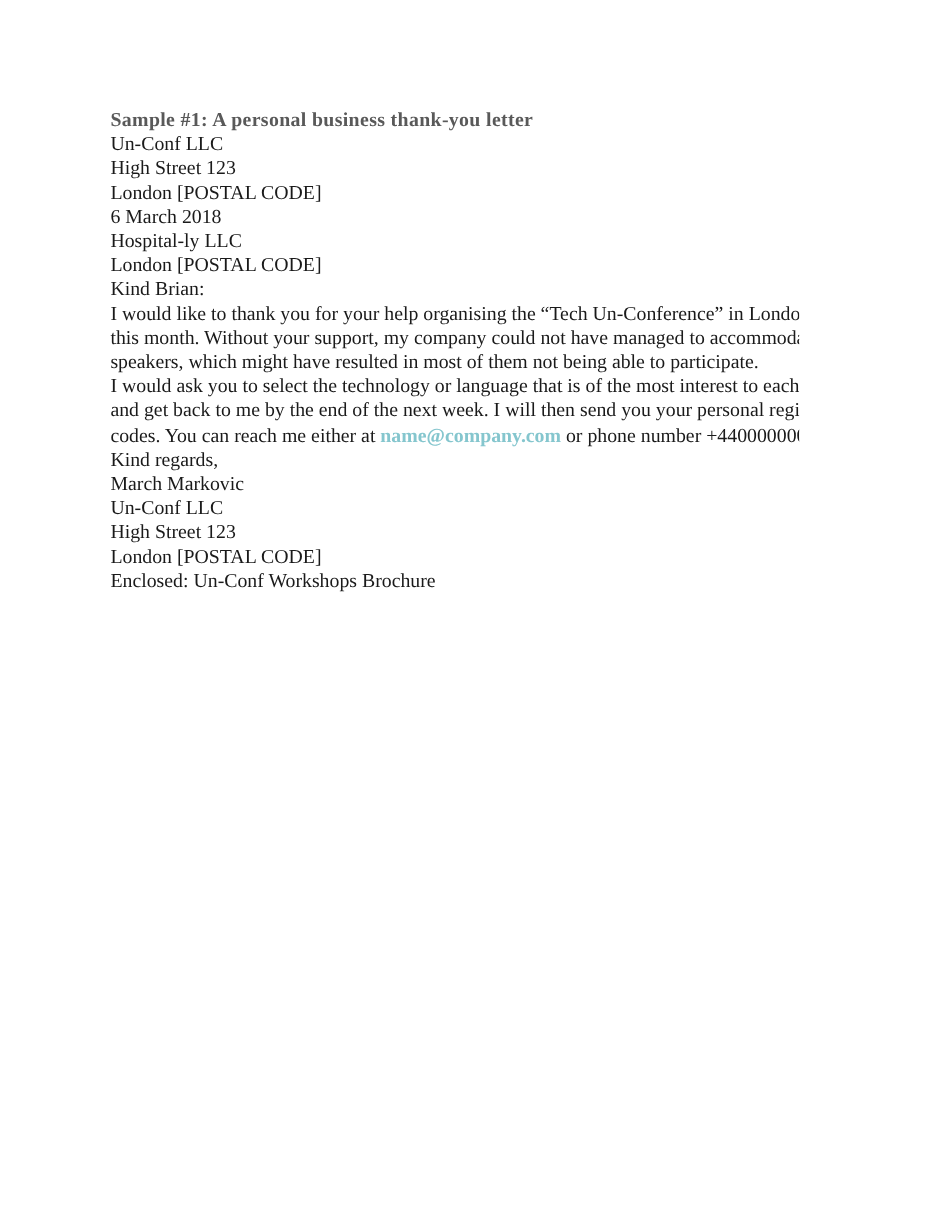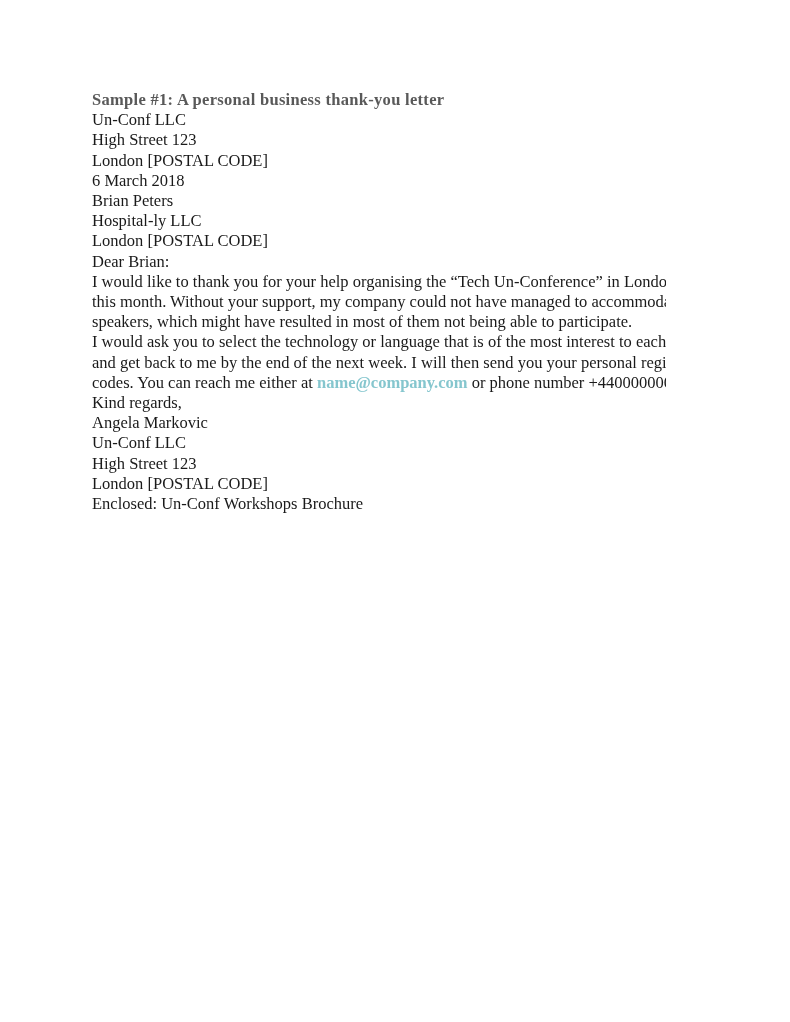--- a/index.html
+++ b/index.html
@@ -52,32 +52,31 @@
   <div class="letter">
 
     <div class="line title">Sample #1: A personal business thank-you letter</div>
 
     <div class="line">Un-Conf LLC</div>
     <div class="line">High Street 123</div>
     <div class="line">London [POSTAL CODE]</div>
 
     <div class="line">6 March 2018</div>
 
-    <div class="line">Brian Peters</div>
     <div class="line">Hospital-ly LLC</div>
     <div class="line">London [POSTAL CODE]</div>
 
-    <div class="line">Dear Brian:</div>
+    <div class="line">Kind Brian:</div>
 
     <p>I would like to thank you for your help organising the “Tech Un-Conference” in London earlier this month. Without your support, my company could not have managed to accommodate the speakers, which might have resulted in most of them not being able to participate.</p>
     <p><span>I would ask you to select the technology or language that is of the most interest to each of you and get back to me by the end of the next week. I will then send you your personal registration codes. You can reach me either at </span><a class="email" href="#">name@company.com</a><span> or phone number +440000000000.</span></p>
 
     <div class="line">Kind regards,</div>
 
-    <div class="line">Angela Markovic</div>
+    <div class="line">March Markovic</div>
     <div class="line">Un-Conf LLC</div>
     <div class="line">High Street 123</div>
     <div class="line">London [POSTAL CODE]</div>
 
     <div class="line">Enclosed: Un-Conf Workshops Brochure</div>
 
   </div>
 </div>
 
 </body></html>

